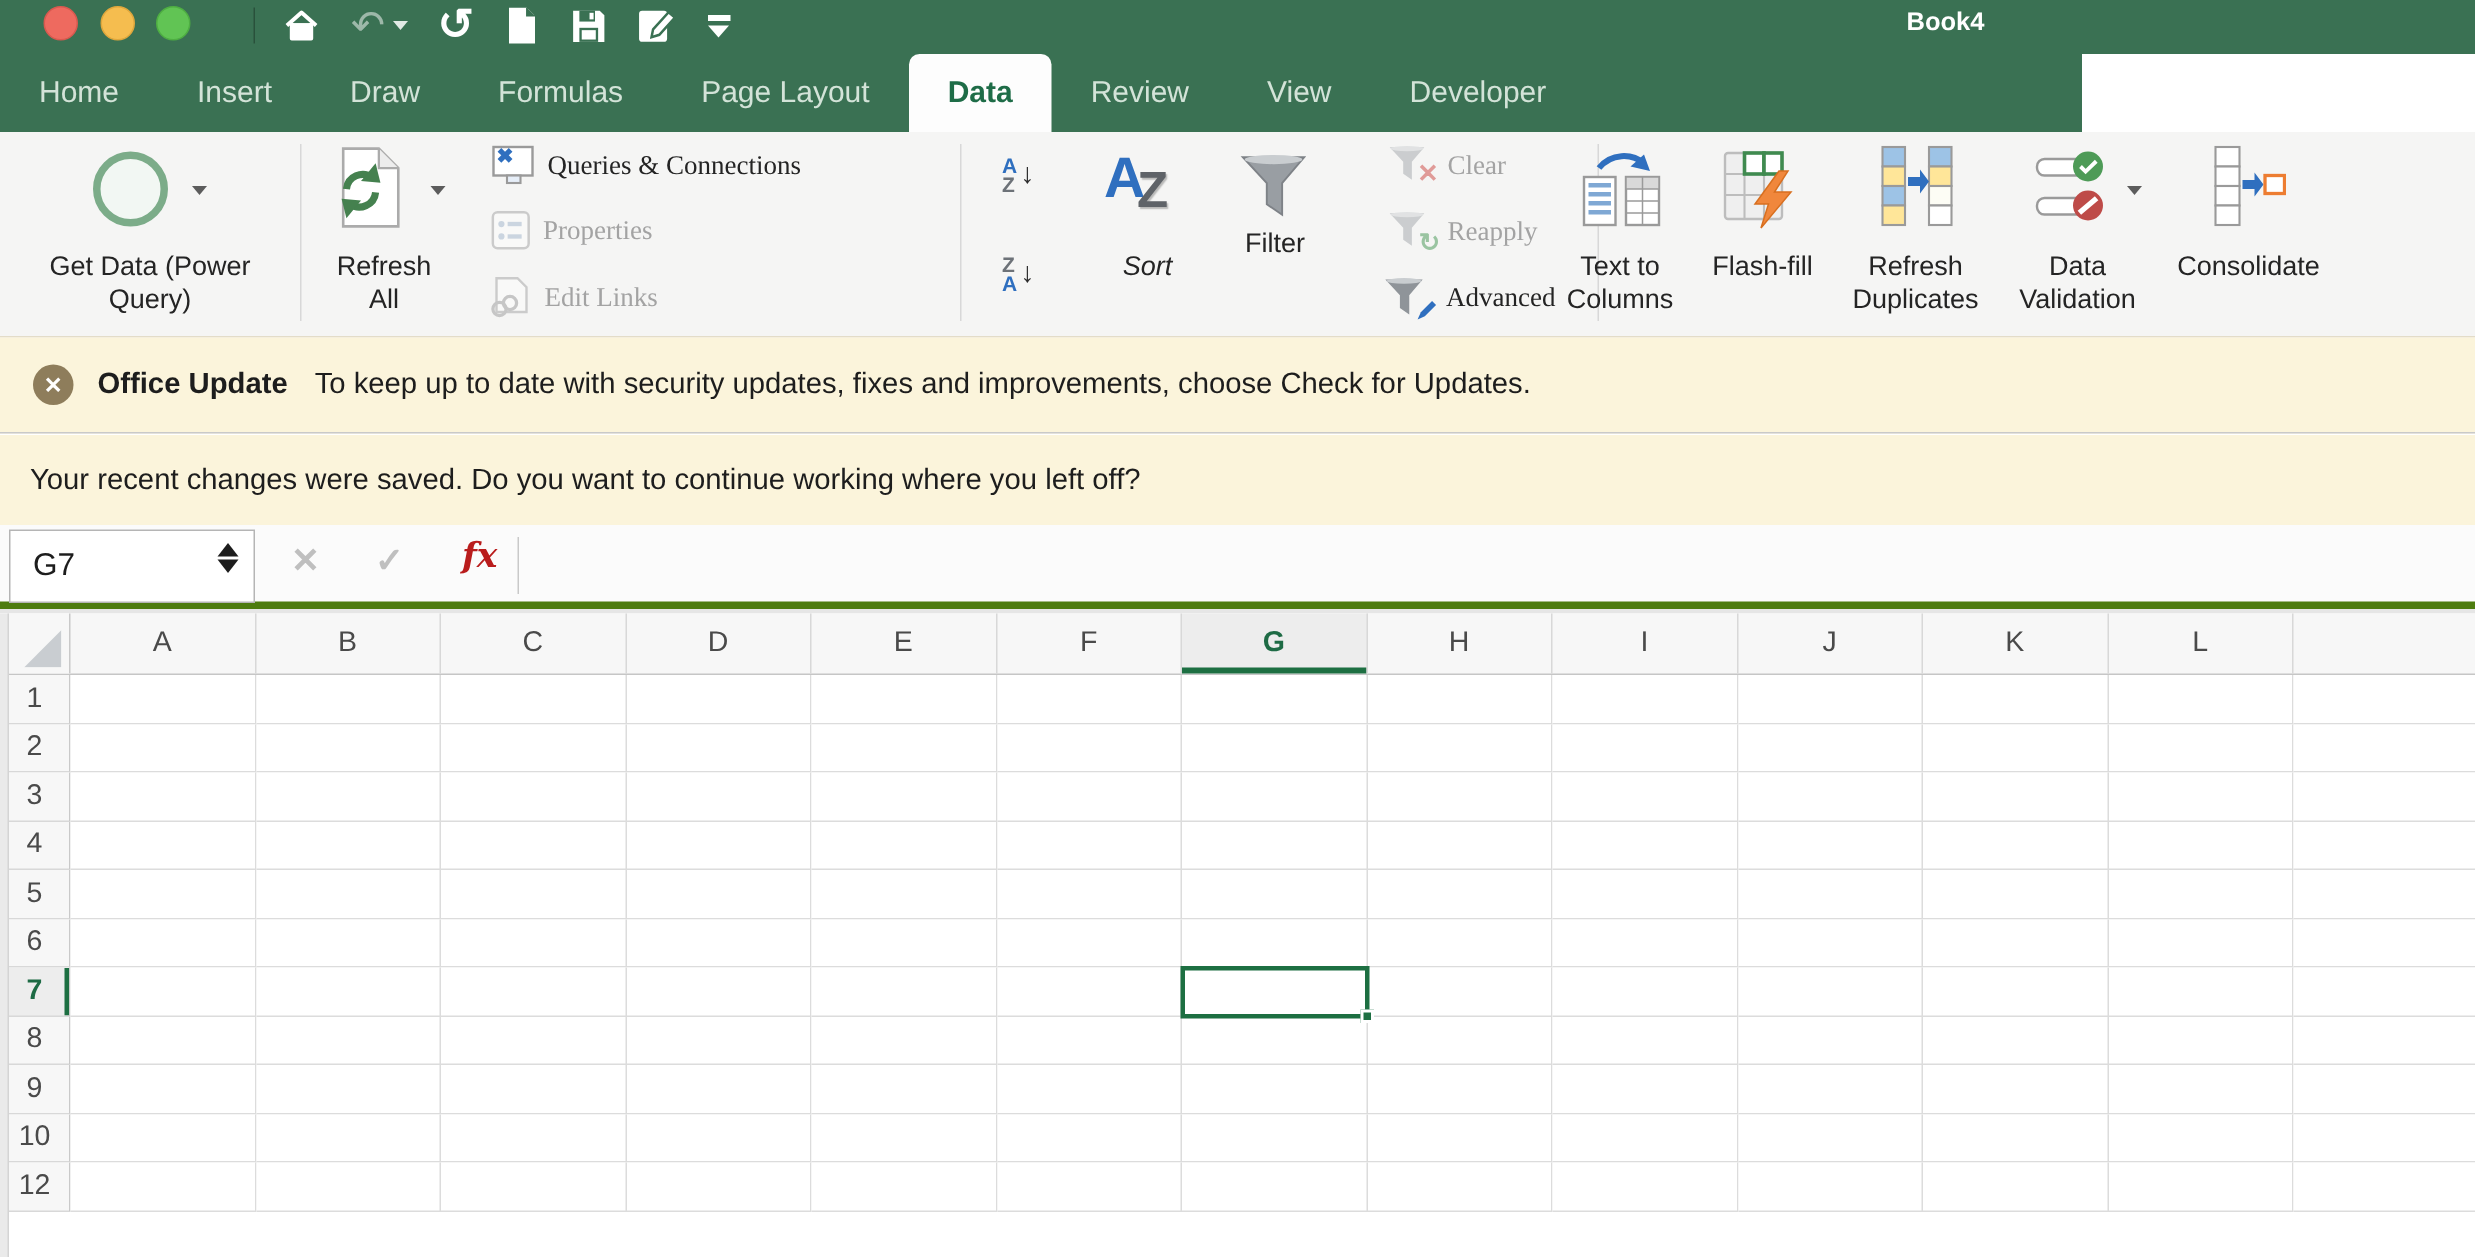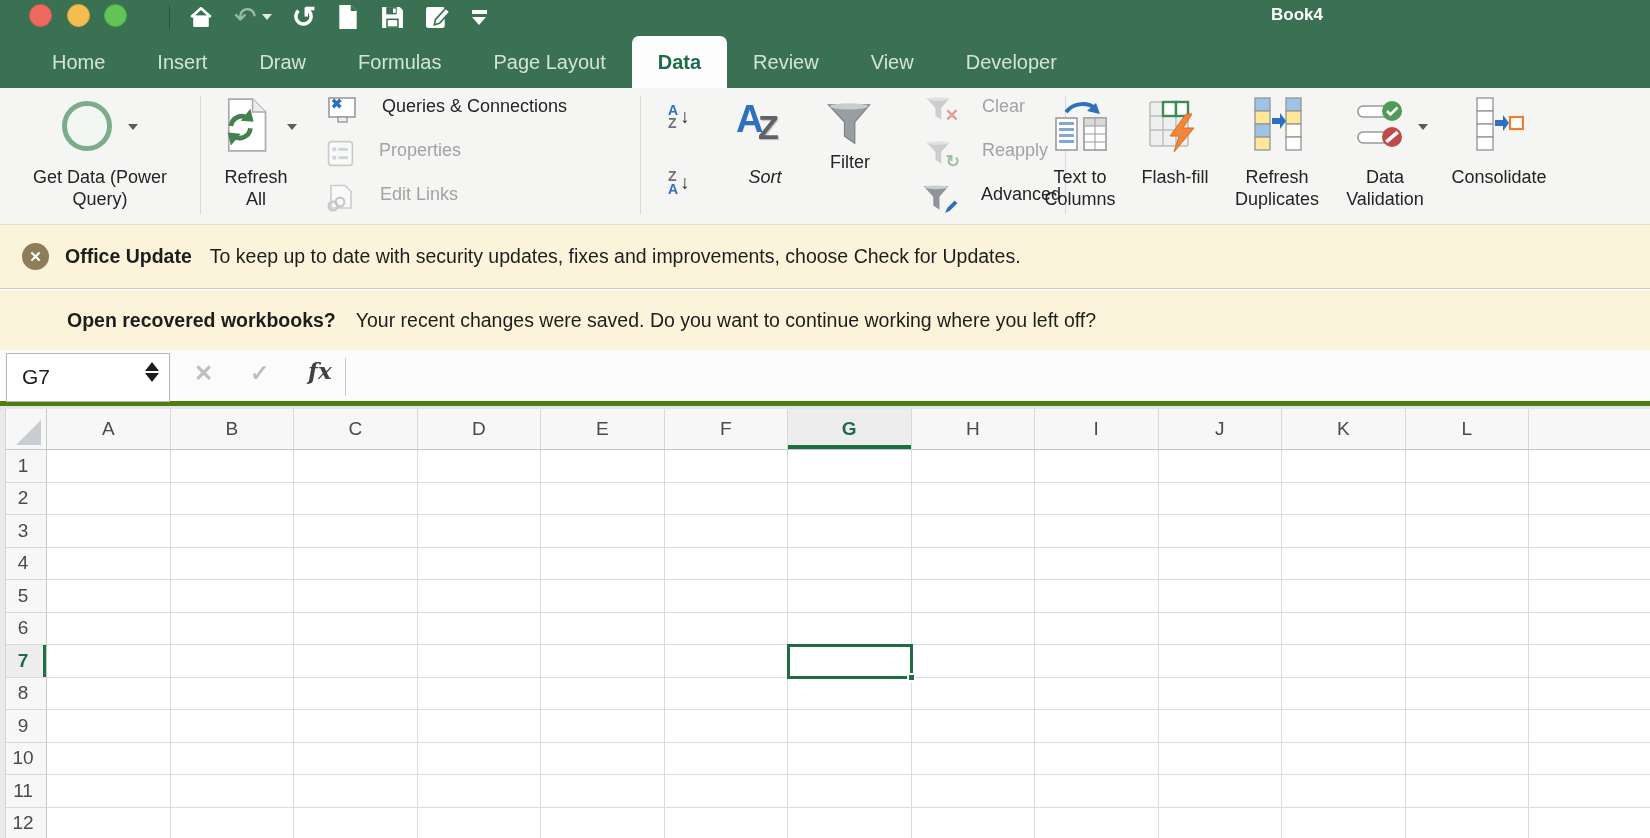--- a/index.html
+++ b/index.html
@@ -16,31 +16,31 @@
   #tl-zoom  { left:104px; background:#61C454; border:1px solid #4eae42;}
   #tb-sep { left:169px; top:5px; width:1px; height:24px; background:rgba(0,0,0,.28); }
   #qat { left:188px; top:0; height:34px; display:flex; align-items:center; gap:20px; position:absolute; }
   .qbtn { display:flex; align-items:center; color:#fff; }
   .dim { opacity:.5; }
   .caret-w { width:0; height:0; border-left:5px solid transparent; border-right:5px solid transparent;
              border-top:6px solid rgba(255,255,255,.85); margin-left:5px; }
   #wintitle { left:1297px; top:5px; transform:translateX(-50%); color:#fff; font-size:17px; font-weight:700; }
 
   
-  #tabrow { left:0; top:36px; width:1650px; height:52px; background:#3A7153; display:flex; align-items:stretch; padding-left:26px; position:absolute; }
+  #tabrow { left:0; top:36px; width:1388px; height:52px; background:#3A7153; display:flex; align-items:stretch; position:absolute; }
   .rtab { padding:0 26px; display:flex; align-items:center; font-size:20px; font-weight:500; color:#D3E3D8; cursor:default; }
   .rtab.active { background:#FDFDFD; color:#1E6C47; font-weight:600; border-radius:7px 7px 0 0; }
 
   
   #ribbon { left:0; top:88px; width:1650px; height:137px; background:#F5F5F4; border-bottom:1px solid #E3DCC8; position:absolute; }
   .gsep { width:1px; background:#D8D8D8; top:8px; height:118px; }
   .rlabel { position:absolute; text-align:center; font-size:18px; line-height:22px; color:#242424; white-space:nowrap; }
   .graytxt { color:#A3A3A3 !important; }
   .caret-d { width:0; height:0; border-left:5px solid transparent; border-right:5px solid transparent; border-top:6px solid #5c5c5c; }
-  .listitem { position:absolute; display:flex; gap:25px; font-size:18px; color:#242424; }
+  .listitem { position:absolute; display:flex; align-items:center; gap:8px; font-size:18px; color:#242424;font-family:Liberation Serif, serif; }
 
   .getdata-circle { width:50px; height:50px; border-radius:50%; border:5px solid #7CAC89; background:#f2f7f3; }
 
   .azletters { display:flex; flex-direction:column; font-size:14px; font-weight:700; line-height:13px; }
   .azletters .lA { color:#2F6FBF; } .azletters .lZ { color:#6d7278; }
   .azarrow { font-size:19px; color:#2b2b2b; font-weight:700; margin-left:2px; line-height:26px;}
 
   .sortbig { position:absolute; width:56px; height:46px; }
   .sortbig .bigA { position:absolute; left:0; top:-4px; font-size:38px; font-weight:700; color:#2F6FBF; }
   .sortbig .bigZ { position:absolute; left:22px; top:6px; font-size:34px; font-weight:700; color:#5F6368; text-shadow:1px 1px 1px rgba(0,0,0,.25); }
@@ -59,21 +59,21 @@
   
   #fbar { left:0; top:350px; width:1650px; height:56px; background:#FBFBFB; border-bottom:5px solid #4d7c0f; position:absolute; }
   #fband { left:0; top:406px; width:1650px; height:3px; background:#E6E6E6; position:absolute; }
   #namebox { left:6px; top:3px; width:164px; height:49px; background:#fff; border:1.5px solid #B5B5B5; position:absolute; }
   #namebox .val { position:absolute; left:15px; top:11px; font-size:21px; color:#1d1d1d; }
   .spin { position:absolute; left:138px; width:14px; }
   .spin .t { width:0; height:0; border-left:7px solid transparent; border-right:7px solid transparent; margin:2px 0; }
   .spin .up { border-bottom:9px solid #1d1d1d; }
   .spin .dn { border-top:9px solid #1d1d1d; }
   .fico { position:absolute; top:10px; font-size:23px; color:#BFBFBF; font-weight:700; }
-  #fx { font-family:"DejaVu Serif", serif; font-style:italic; font-weight:600; color:#404040; }
+  #fx { font-family:"DejaVu Serif", serif; font-style:italic; font-weight:600; color:#b91c1c; }
   #fdivider { left:345px; top:8px; width:1px; height:38px; background:#C9C9C9; position:absolute; }
 
   
   #colheaders { left:0; top:409px; width:1650px; height:41px; display:flex; background:#F7F7F7; border-bottom:1px solid #C6C6C6; position:absolute; }
   #corner { width:47px; flex:0 0 47px; border-right:1px solid #C9C9C9; position:relative; background:#F7F7F7;}
   #corner .tri { position:absolute; right:5px; bottom:4px; width:26px; height:26px; background:#C9CDD1;
                  clip-path:polygon(100% 4%, 100% 100%, 4% 100%); }
   .colh { flex:0 0 123.5px; display:flex; align-items:center; justify-content:center; font-size:19px; color:#4a4a4a;
           border-right:1px solid #D8D8D8; }
   .colh.partial { flex:1 1 auto; border-right:none; }
@@ -363,21 +363,20 @@
     </div>
     <div class="rlabel" style="left:1444px; top:78px; width:110px;">Consolidate</div>
   </div>
 
   <div id="notif1" class="notifbar">
     <div class="updicon">✕</div>
     <span class="notif-title">Office Update</span>
     <span class="notif-msg" style="margin-left:18px;">To keep up to date with security updates, fixes and improvements, choose Check for Updates.</span>
   </div>
   <div id="notif2" class="notifbar">
-    <span class="notif-title" style="margin-left:67px;">Open recovered workbooks?</span>
     <span class="notif-msg" style="margin-left:20px;">Your recent changes were saved. Do you want to continue working where you left off?</span>
   </div>
 
   <div id="fbar">
     <div id="namebox">
       <span class="val">G7</span>
       <div class="spin" style="top:6px;">
         <div class="t up"></div>
         <div class="t dn"></div>
       </div>
@@ -564,36 +563,20 @@
         <div class="gcell"></div>
         <div class="gcell"></div>
         <div class="gcell"></div>
         <div class="gcell"></div>
         <div class="gcell"></div>
         <div class="gcell"></div>
         <div class="gcell"></div>
         <div class="gcell partial"></div>
       </div>
       <div class="grow">
-        <div class="rowh">11</div>
-        <div class="gcell"></div>
-        <div class="gcell"></div>
-        <div class="gcell"></div>
-        <div class="gcell"></div>
-        <div class="gcell"></div>
-        <div class="gcell"></div>
-        <div class="gcell"></div>
-        <div class="gcell"></div>
-        <div class="gcell"></div>
-        <div class="gcell"></div>
-        <div class="gcell"></div>
-        <div class="gcell"></div>
-        <div class="gcell partial"></div>
-      </div>
-      <div class="grow">
         <div class="rowh">12</div>
         <div class="gcell"></div>
         <div class="gcell"></div>
         <div class="gcell"></div>
         <div class="gcell"></div>
         <div class="gcell"></div>
         <div class="gcell"></div>
         <div class="gcell"></div>
         <div class="gcell"></div>
         <div class="gcell"></div>

